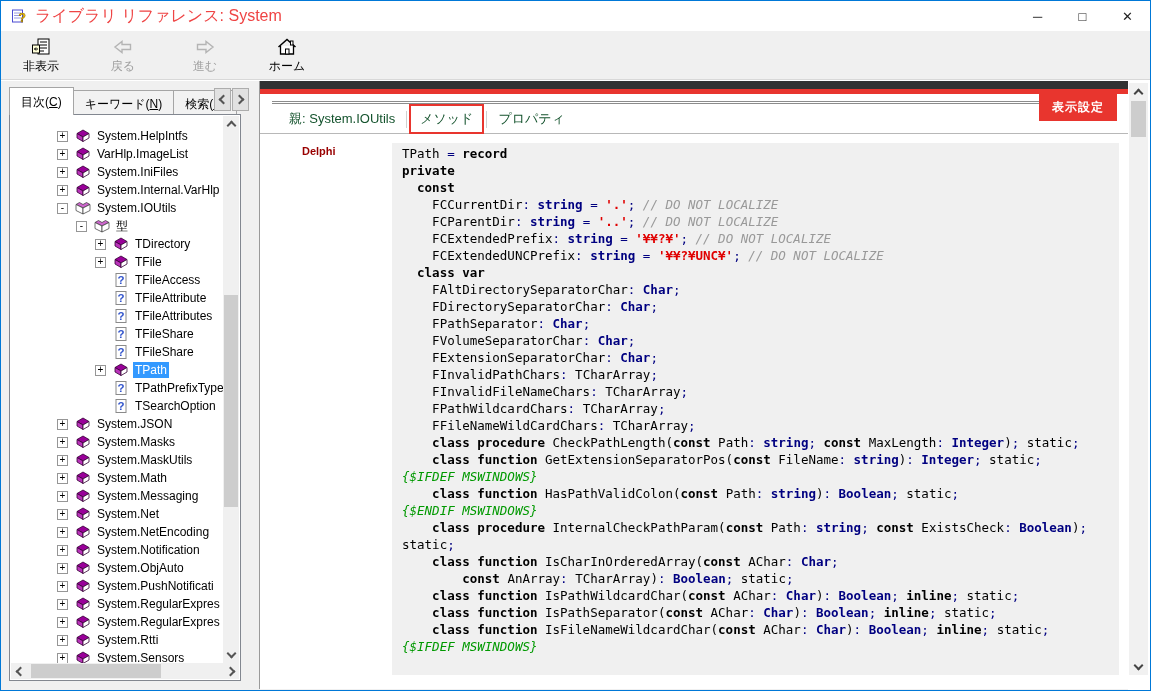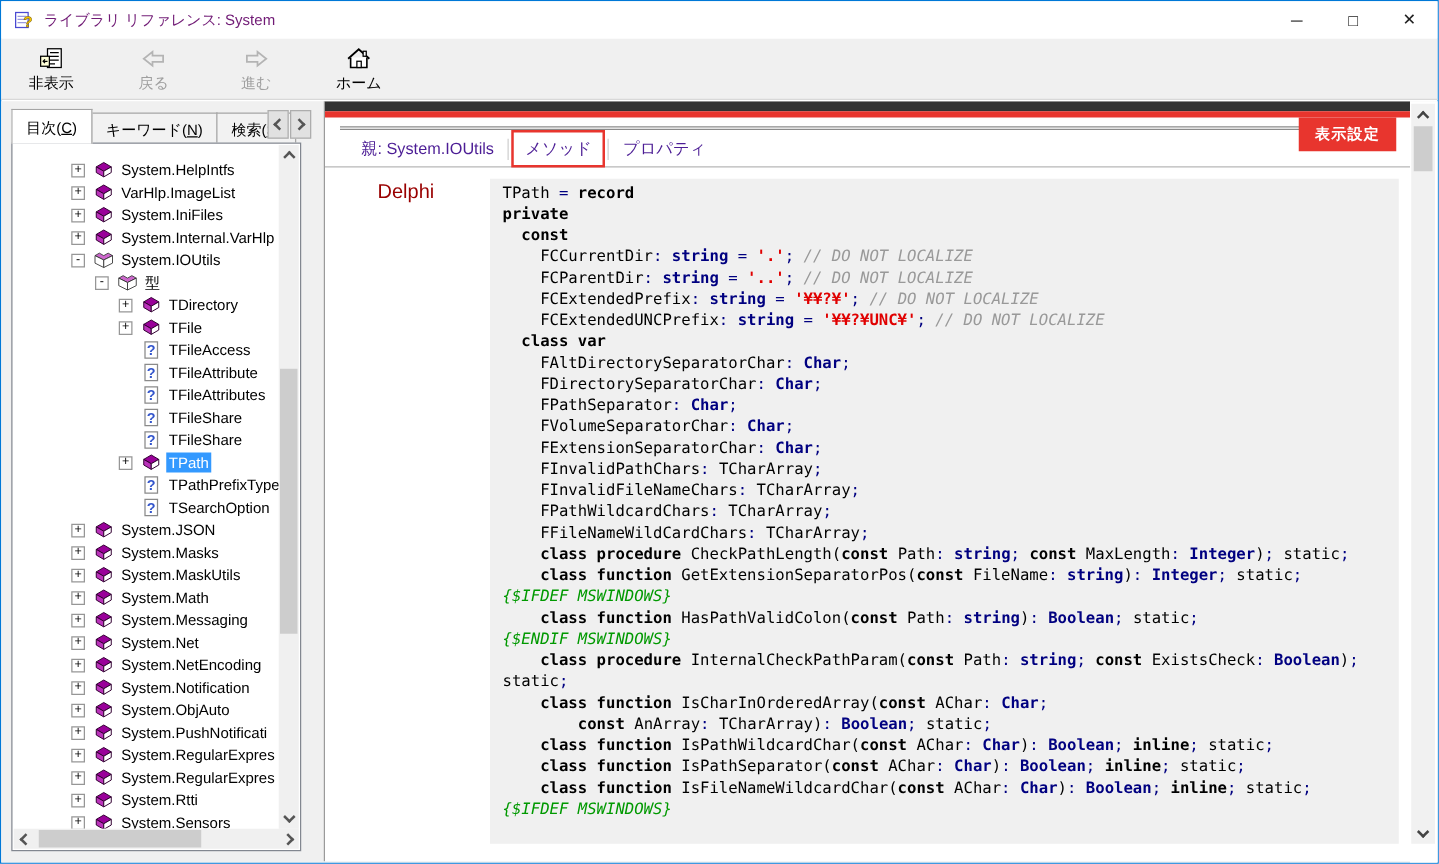--- a/index.html
+++ b/index.html
@@ -6,21 +6,21 @@
   body{
     width:1149px;height:689px;position:relative;overflow:hidden;
     border:1px solid var(--accent);
     background:#fff;
     font-family:"Liberation Sans","DejaVu Sans",sans-serif;
     -webkit-font-smoothing:antialiased;
   }
   
   .titlebar{position:absolute;top:0;left:0;right:0;height:30px;background:#fff;display:flex;align-items:center;}
   .titlebar .app-icon{margin:0 8px 0 10px;width:16px;height:16px;flex:0 0 auto;}
-  .titlebar .title-text{font-size:12px;color:#701a75;}
+  .titlebar .title-text{font-size:16px;color:#ef4444;}
   .titlebar .spacer{flex:1;}
   .win-btn{width:45px;height:29px;display:flex;align-items:center;justify-content:center;font-size:13px;color:#222;cursor:default;}
   
   .toolbar{position:absolute;top:30px;left:0;right:0;height:49px;background:#f0f0f0;border-bottom:1px solid #d8d8d8;display:flex;align-items:flex-start;padding:4px 0 0 14px;box-sizing:border-box;gap:30px;}
   .tb-btn{display:flex;flex-direction:column;align-items:center;min-width:44px;padding:1px 4px;font-size:12px;color:#000;}
   .tb-btn .tb-ico{height:22px;display:flex;align-items:center;}
   .tb-btn.disabled{color:#9f9f9f;}
   
   .main{position:absolute;top:80px;left:0;right:0;bottom:0;background:#f0f0f0;}
   
@@ -52,27 +52,27 @@
   .t-hscroll .arr{position:absolute;top:0;width:16px;height:16px;display:flex;align-items:center;justify-content:center;}
   .t-hscroll .arr.l{left:0;} .t-hscroll .arr.r{right:0;}
   .t-hthumb{position:absolute;top:1px;height:14px;left:20px;width:130px;background:#cdcdcd;}
   
   .content{position:absolute;left:258px;top:0;right:22px;bottom:1px;background:#fff;border-left:1px solid #9a9a9a;overflow:hidden;}
   .bar-dark{height:8px;background:#323232;}
   .bar-red{height:5px;background:var(--highlight_red);}
   .settings-btn{position:absolute;top:13px;right:11px;background:var(--highlight_red);color:#fff;font-size:12px;font-weight:bold;padding:5px 13px;letter-spacing:1px;}
   .page-title{margin:12px 0 0 14px;font-size:27px;font-weight:400;color:#1c1c1c;}
   .hr-double{margin:7px 12px 0 12px;height:3px;border-top:1px solid #8c8c8c;border-bottom:1px solid #8c8c8c;box-sizing:border-box;}
-  .header-links{margin:3px 8px 0 18px;display:flex;align-items:center;height:24px;font-size:13px;color:#4c1d95;}
+  .header-links{margin:3px 8px 0 18px;display:flex;align-items:center;height:24px;font-size:13px;color:#14532d;}
   .hl-item{padding:2px 11px;}
   .hl-sep{width:1px;height:17px;background:#d0d0d0;}
   .hl-item.highlighted{border:2px solid var(--highlight_red);padding:4px 9px;margin:0 2px;}
   .hr-thin{margin-top:2px;border-top:1px solid #b8b8b8;}
   .code-row{display:flex;margin-top:9px;align-items:flex-start;}
-  .code-label{flex:0 0 132px;box-sizing:border-box;padding:2px 0 0 42px;font-size:16px;font-weight:normal;color:var(--title_maroon);}
+  .code-label{flex:0 0 132px;box-sizing:border-box;padding:2px 0 0 42px;font-size:11px;font-weight:bold;color:var(--title_maroon);}
   .code-block{flex:1;background:#f0f0f0;margin-right:9px;padding:2px 0 20px 10px;font-family:"DejaVu Sans Mono","Liberation Mono",monospace;font-size:12.5px;line-height:17px;white-space:pre;overflow:hidden;min-height:500px;}
   .code-line{height:17px;}
   .tk-k{font-weight:bold;color:var(--code_keyword);}
   .tk-t{font-weight:bold;color:var(--code_type);}
   .tk-p{color:var(--code_type);}
   .tk-s{font-weight:bold;color:var(--code_string);}
   .tk-c{font-style:italic;color:var(--code_comment);}
   .tk-d{font-style:italic;color:var(--code_directive);}
   .tk-n{color:#000;}
   

